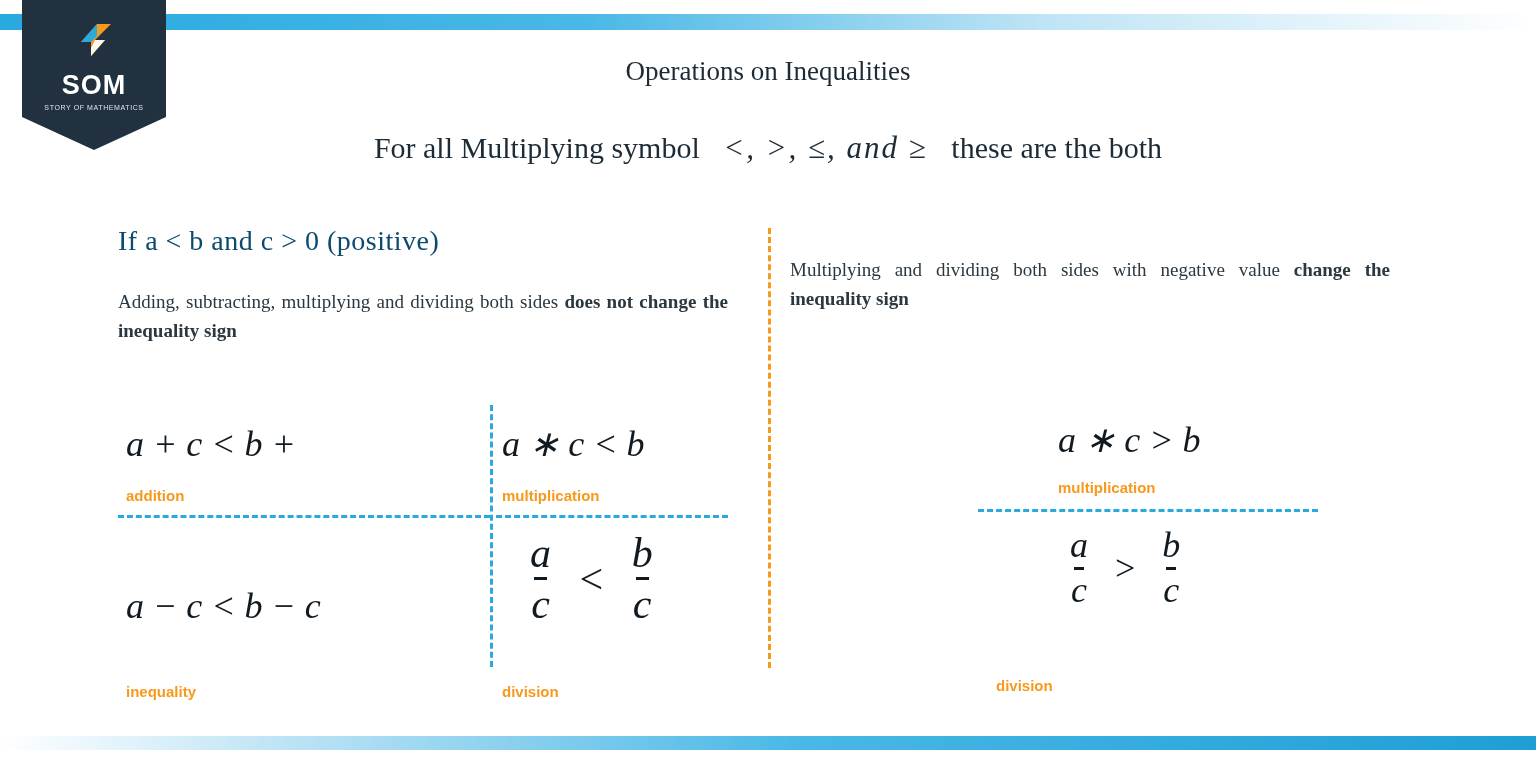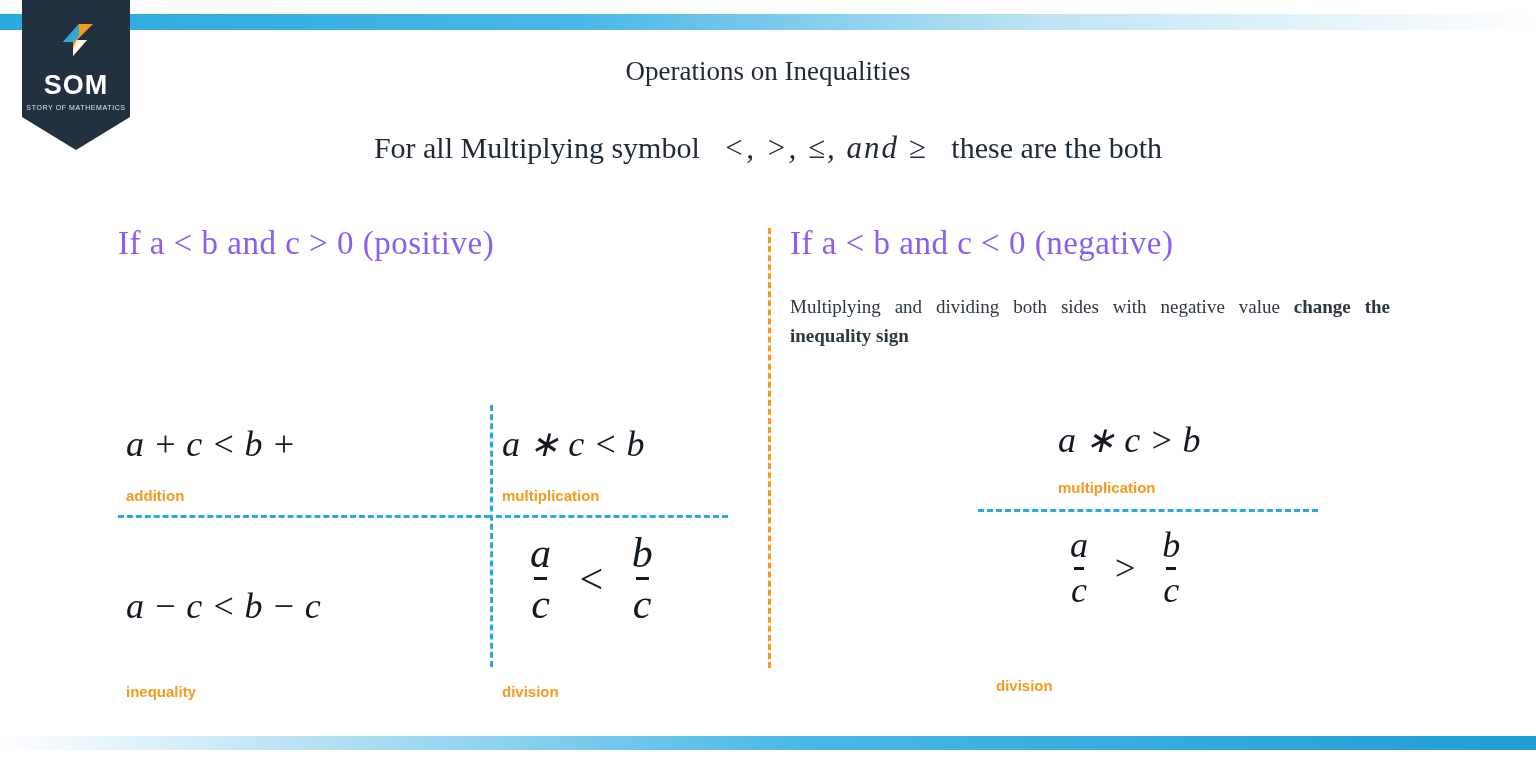--- a/index.html
+++ b/index.html
@@ -31,21 +31,21 @@
     width: 1536px;
     height: 14px;
     background: linear-gradient(to right, #ffffff 0%, #bfe4f5 18%, #49b8e6 52%, #1f9ed6 100%);
   }
 
   
   .logo {
     position: absolute;
     top: 0;
     left: 22px;
-    width: 108px;
+    width: 144px;
     height: 150px;
     background: #22313f;
     clip-path: polygon(0 0, 100% 0, 100% 78%, 50% 100%, 0 78%);
     color: #ffffff;
     text-align: center;
   }
   .logo-mark {
     position: relative;
     width: 46px;
     height: 46px;
@@ -97,22 +97,22 @@
 
   
   .col {
     position: absolute;
     top: 225px;
   }
   .col-left  { left: 118px;  width: 640px; }
   .col-right { left: 790px;  width: 640px; }
 
   .cond {
-    font-size: 33px;
-    color: #8b5cf6;
+    font-size: 28px;
+    color: #0c4a6e;
     white-space: nowrap;
     letter-spacing: 0.5px;
   }
 
   .desc {
     margin-top: 30px;
     font-size: 19px;
     line-height: 1.55;
     color: #2b3840;
     text-align: justify;
@@ -217,20 +217,23 @@
 <div class="subtitle-row">
   <span>For all Multiplying symbol</span>
   <span class="sym">&lt;,  &gt;,  ≤,  and  ≥</span>
   <span>these are the both</span>
 </div>
 
 <div class="center-divider"></div>
 
 <div class="col col-left">
   <div class="cond">If  a &lt; b  and  c &gt; 0  (positive)</div>
+  <div class="desc">
+    <span>Adding, subtracting, multiplying and dividing both sides </span><b>does not change the inequality sign</b>
+  </div>
 </div>
 
 <div class="formula-area-left">
 
   <div class="dash-v" style="left:372px; top:0px; height:262px;"></div>
   <div class="dash-h" style="left:0px; top:110px; width:372px;"></div>
   <div class="dash-h" style="left:378px; top:110px; width:232px;"></div>
 
   <div class="f" style="left:8px; top:18px;">a + c &lt; b +</div>
   <div class="tag" style="left:8px; top:82px;">addition</div>
@@ -251,21 +254,20 @@
     <span class="frac">
       <span class="num">b</span>
       <span class="bar"></span>
       <span class="den">c</span>
     </span>
   </div>
   <div class="tag" style="left:384px; top:278px;">division</div>
 </div>
 
 <div class="col col-right">
-  <div class="cond">If  a &lt; b  and  c &lt; 0  (negative)</div>
   <div class="desc">
     <span>Multiplying and dividing both sides with negative value </span><b>change the inequality sign</b>
   </div>
 </div>
 
 <div class="formula-area-right">
 
   <div class="f" style="left:158px; top:14px;">a ∗ c &gt; b</div>
   <div class="tag" style="left:158px; top:74px;">multiplication</div>
   <div class="dash-h" style="left:78px; top:104px; width:340px;"></div>

